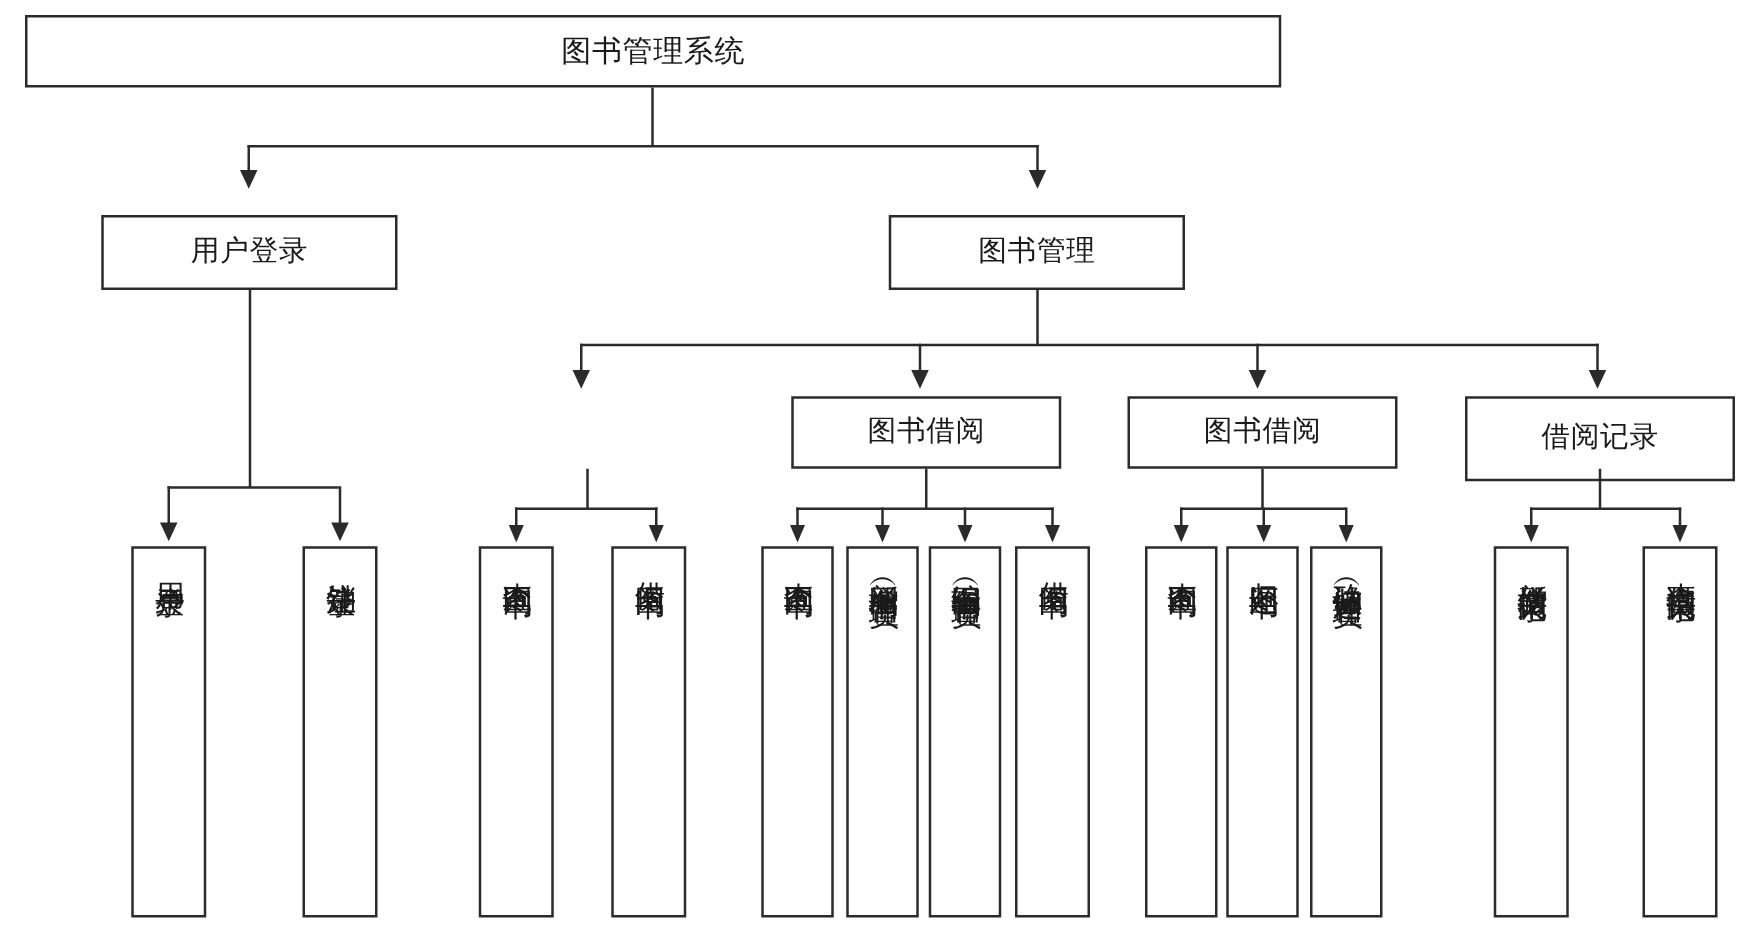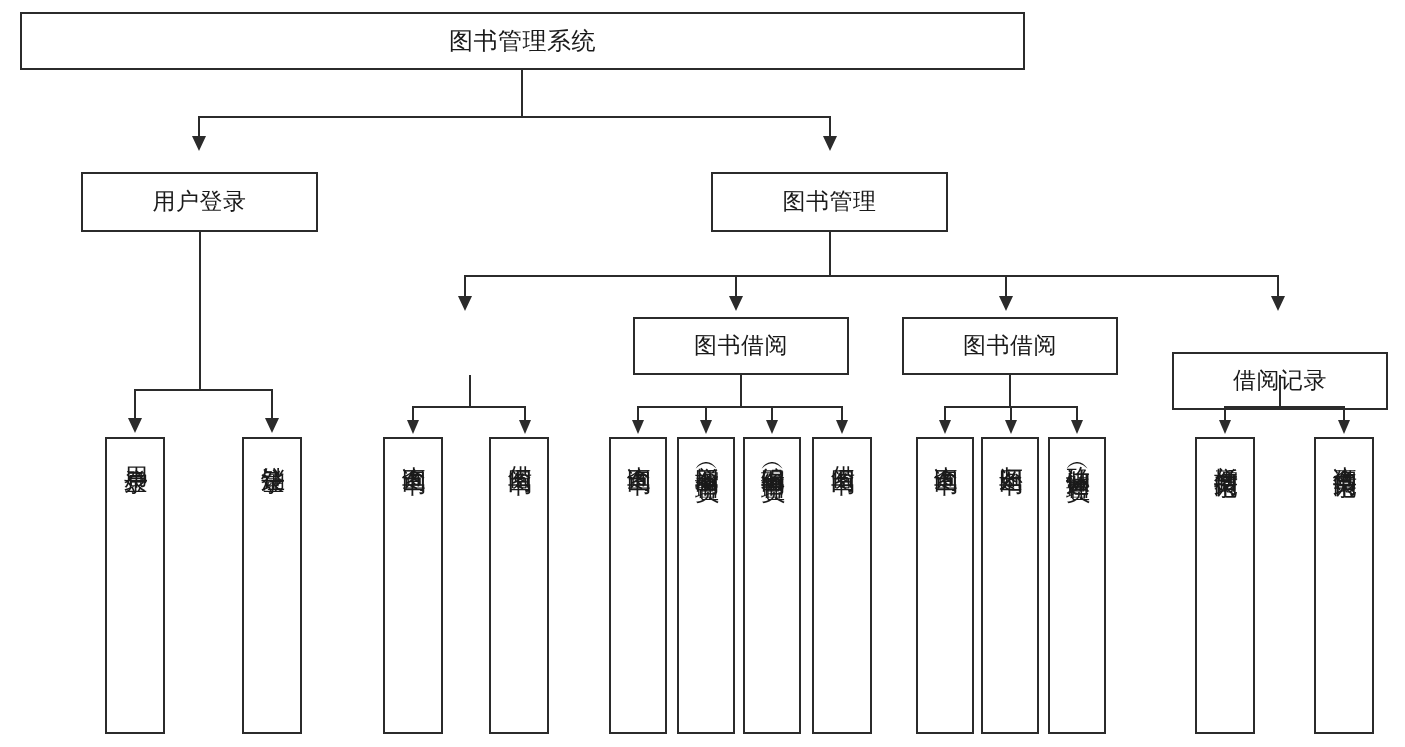--- a/index.html
+++ b/index.html
@@ -123,21 +123,21 @@
 
 
   <div class="node h-node" id="node-book-borrow" style="left:633px;top:317px;width:216px;height:58px;">
     <span class="lbl">图书借阅</span>
   </div>
 
   <div class="node h-node" id="node-current-borrow" style="left:902px;top:317px;width:216px;height:58px;">
     <span class="lbl">图书借阅</span>
   </div>
 
-  <div class="node h-node" id="node-borrow-record" style="left:1172px;top:317px;width:216px;height:58px;margin-top:35px;">
+  <div class="node h-node" id="node-borrow-record" style="left:1172px;top:317px;width:216px;height:68px;">
     <span class="lbl">借阅记录</span>
   </div>
 
   <div class="ln v" style="left:469px;top:375px;height:32px;"></div>
   <div class="ln h" style="left:412px;top:406px;width:114px;"></div>
   <div class="ln v" style="left:412px;top:406px;height:15px;"></div>
   <div class="arrow small" style="left:407px;top:420px;"></div>
   <div class="ln v" style="left:524px;top:406px;height:15px;"></div>
   <div class="arrow small" style="left:519px;top:420px;"></div>
 

